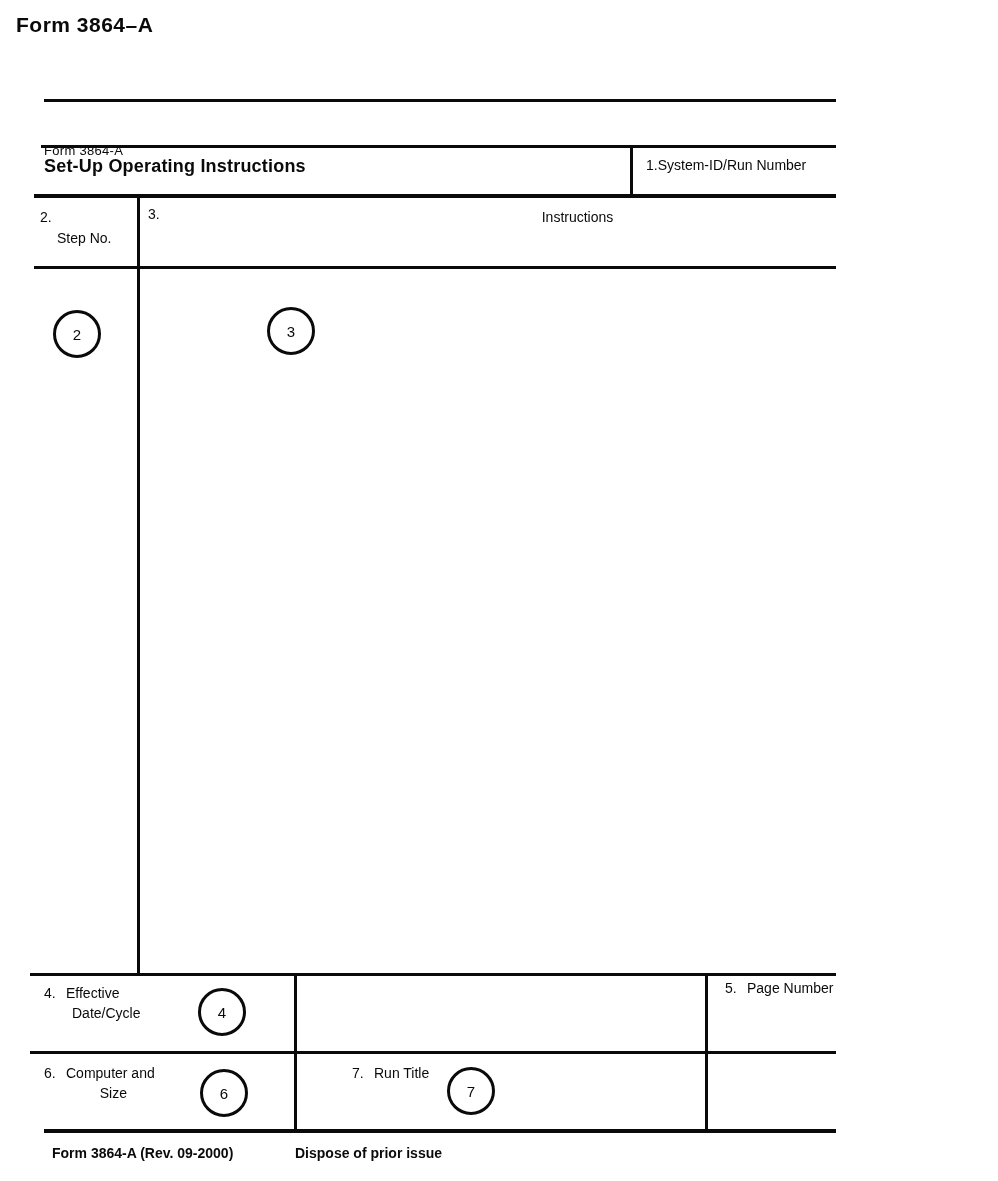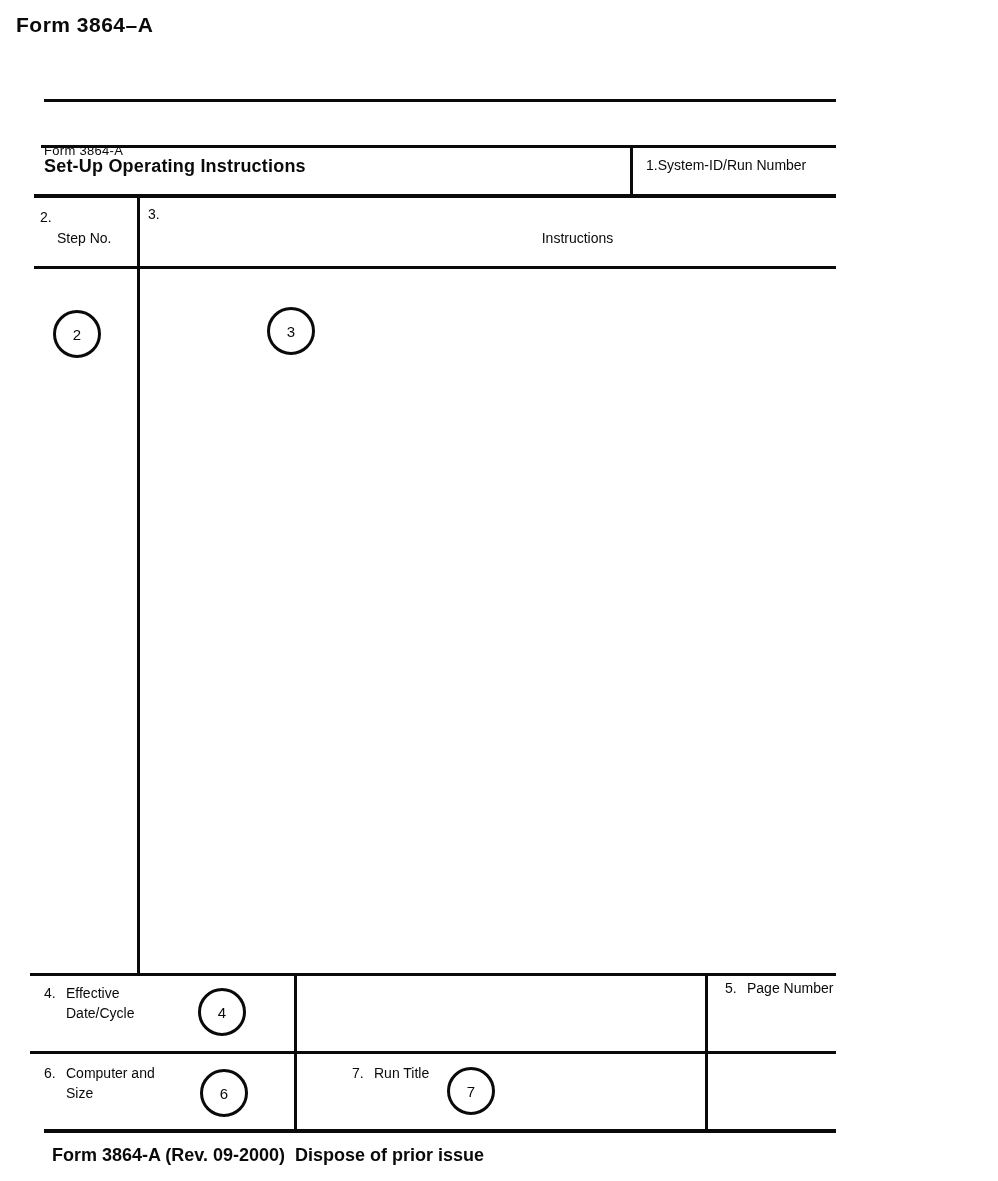--- a/index.html
+++ b/index.html
@@ -49,21 +49,22 @@
   }
   .field-label .num {
     display: inline-block;
     min-width: 22px;
   }
   .field-label .num-wide {
     display: inline-block;
     min-width: 26px;
   }
   .field-label .cont {
-    margin-left: 22px;
+    margin-left: 28px;
+    text-align: center;
   }
   .field-label .cont-wide {
     margin-left: 26px;
   }
   .callout {
     position: absolute;
     width: 42px;
     height: 42px;
     border: 3px solid #0a0a0a;
     border-radius: 50%;
@@ -73,21 +74,21 @@
     font-size: 15px;
     background: #ffffff;
   }
   .col-header-center {
     position: absolute;
     text-align: center;
     font-size: 14px;
     text-indent: 30px;
   }
   .footer-text {
-    font-size: 18px;
+    font-size: 14px;
     font-weight: bold;
   }
 </style>
 </head>
 <body>
 
 <div class="sheet">
 
   <div class="txt page-heading" style="left:16px; top:13px;">Form 3864–A</div>
 
@@ -110,21 +111,21 @@
   </div>
 
   <div class="hline" style="left:34px; top:194px; width:951px; height:4px;"></div>
 
   <div class="txt fs14" style="left:40px; top:209px;">2.</div>
   <div class="txt fs14" style="left:57px; top:230px;">Step No.</div>
 
   <div class="vline" style="left:137px; top:196px; width:3px; height:779px;"></div>
 
   <div class="txt fs14" style="left:148px; top:206px;">3.</div>
-  <div class="col-header-center" style="left:140px; top:230px; width:845px;">Instructions</div>
+  <div class="col-header-center" style="left:140px; top:209px; width:845px;">Instructions</div>
 
   <div class="hline" style="left:34px; top:266px; width:951px; height:3px;"></div>
 
   <div class="callout" style="left:53px; top:310px;">
     <span>2</span>
   </div>
   <div class="callout" style="left:267px; top:307px;">
     <span>3</span>
   </div>
 

